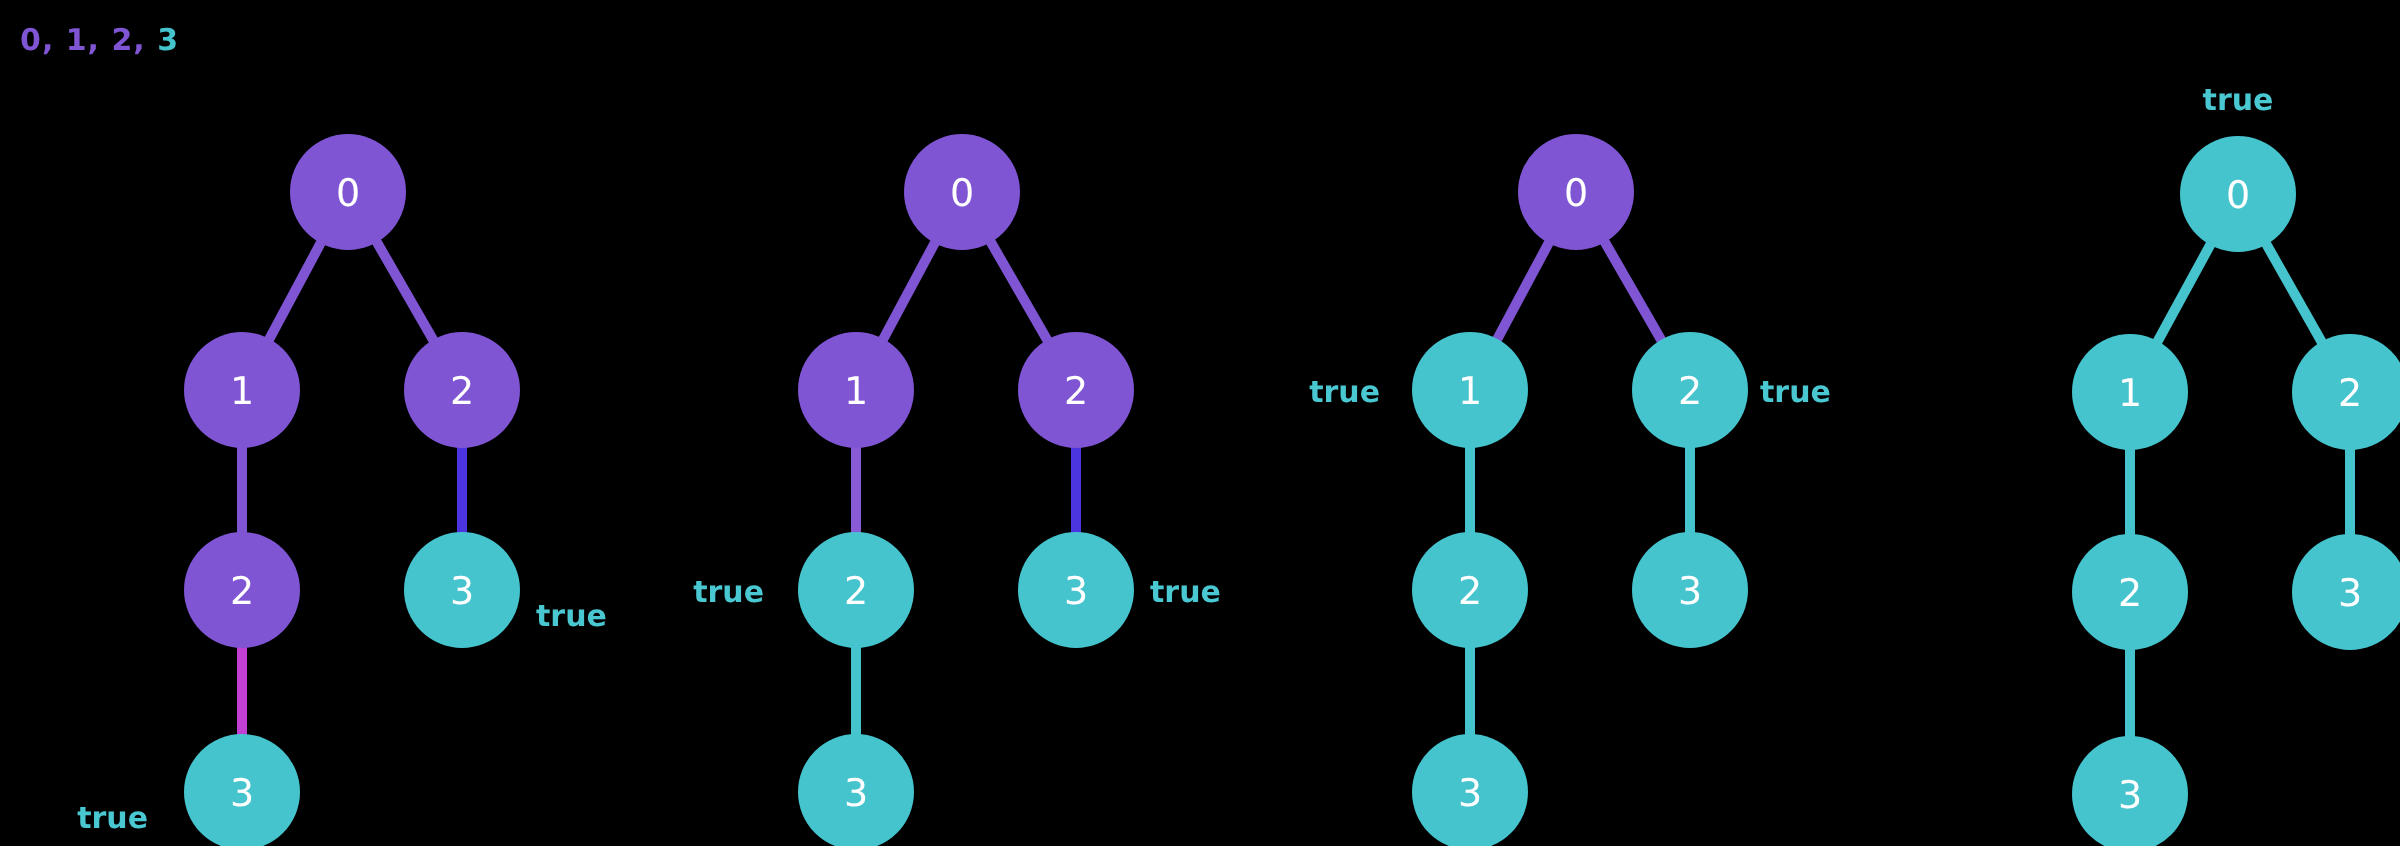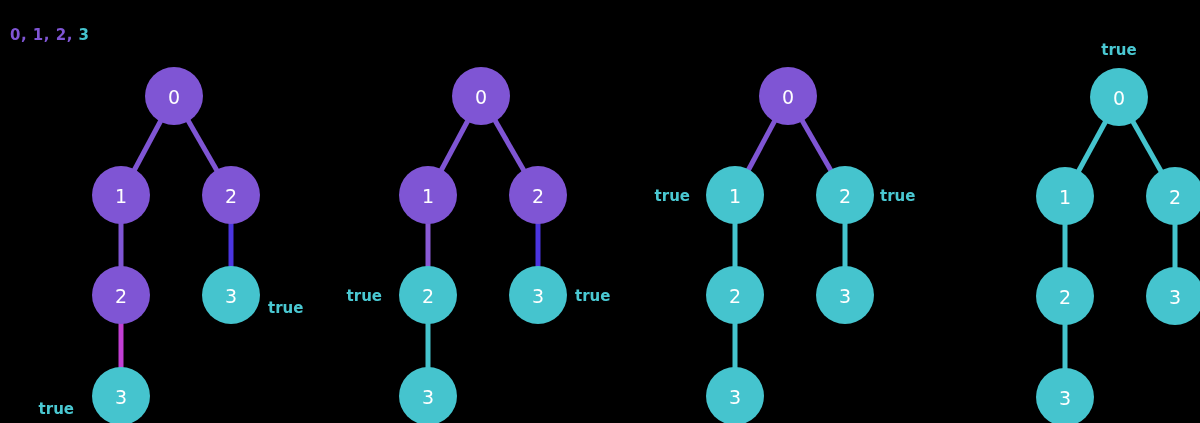--- a/index.html
+++ b/index.html
@@ -13,21 +13,21 @@
   #stage {
     position: relative;
     width: 1200px;
     height: 423px;
     background: #000000;
     overflow: hidden;
   }
   #legend {
     position: absolute;
     left: 10px;
-    top: 28px;
+    top: 13px;
     font-size: 15px;
     font-weight: 700;
     letter-spacing: 0.5px;
     white-space: nowrap;
     line-height: 1;
   }
   #legend .lg {
     display: inline;
   }
   #legend .sep {

